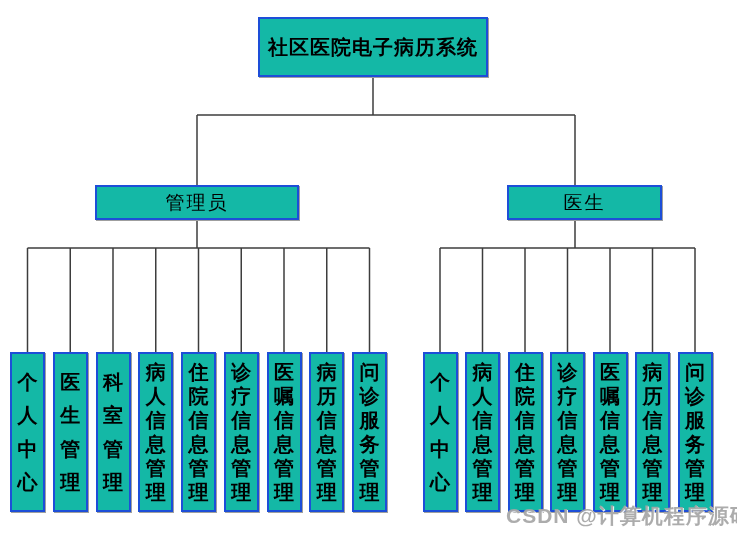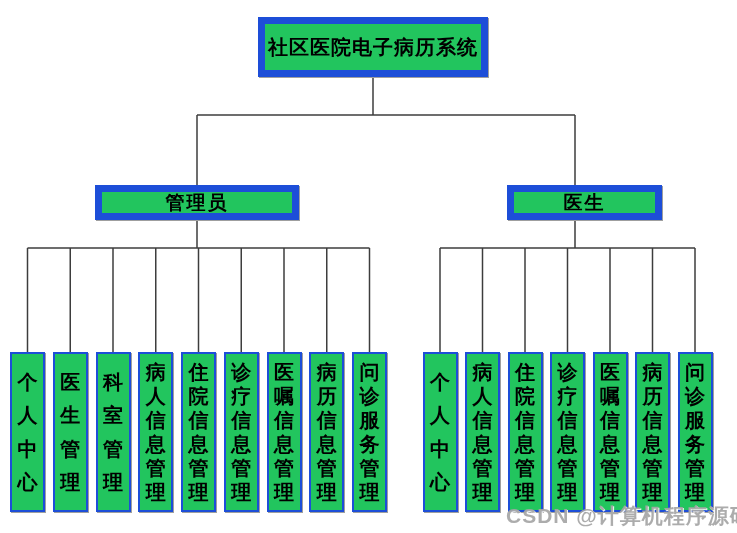--- a/index.html
+++ b/index.html
@@ -1,30 +1,30 @@
 <!DOCTYPE html>
 <html><head>
 <meta charset="utf-8">
 <style>
   html,body{margin:0;padding:0;background:#ffffff;}
   body{font-family:"Liberation Sans","DejaVu Sans",sans-serif;}
   #stage{position:relative;width:737px;height:533px;background:#ffffff;overflow:hidden;}
   #connector-svg{position:absolute;left:0;top:0;width:737px;height:533px;z-index:1;}
   .node{
     position:absolute;
-    background:#22c55e;
-    border:7px solid #1d4ed8;
+    background:#14b8a6;
+    border:2px solid #1d4ed8;
     box-shadow:1px 1px 0 #9f9f9f;
     box-sizing:border-box;
     display:flex;align-items:center;justify-content:center;
     color:#000;
     z-index:2;
   }
   .title-box{font-size:20px;font-weight:bold;letter-spacing:1px;white-space:nowrap;}
-  .branch-box{font-size:19px;font-weight:bold;letter-spacing:2px;white-space:nowrap;}
+  .branch-box{font-size:19px;font-weight:normal;letter-spacing:2px;white-space:nowrap;}
   .leaf-box{border-width:2px;}
   .leaf-text{
     display:flex;flex-direction:column;justify-content:space-evenly;align-items:center;
     width:100%;height:100%;padding:4px 0;box-sizing:border-box;
   }
   .vchar{font-size:20px;font-weight:bold;line-height:1;}
   .watermark{
     position:absolute;left:506px;top:502px;z-index:5;
     font-size:21px;font-weight:bold;white-space:nowrap;
     color:rgba(165,165,165,0.92);

